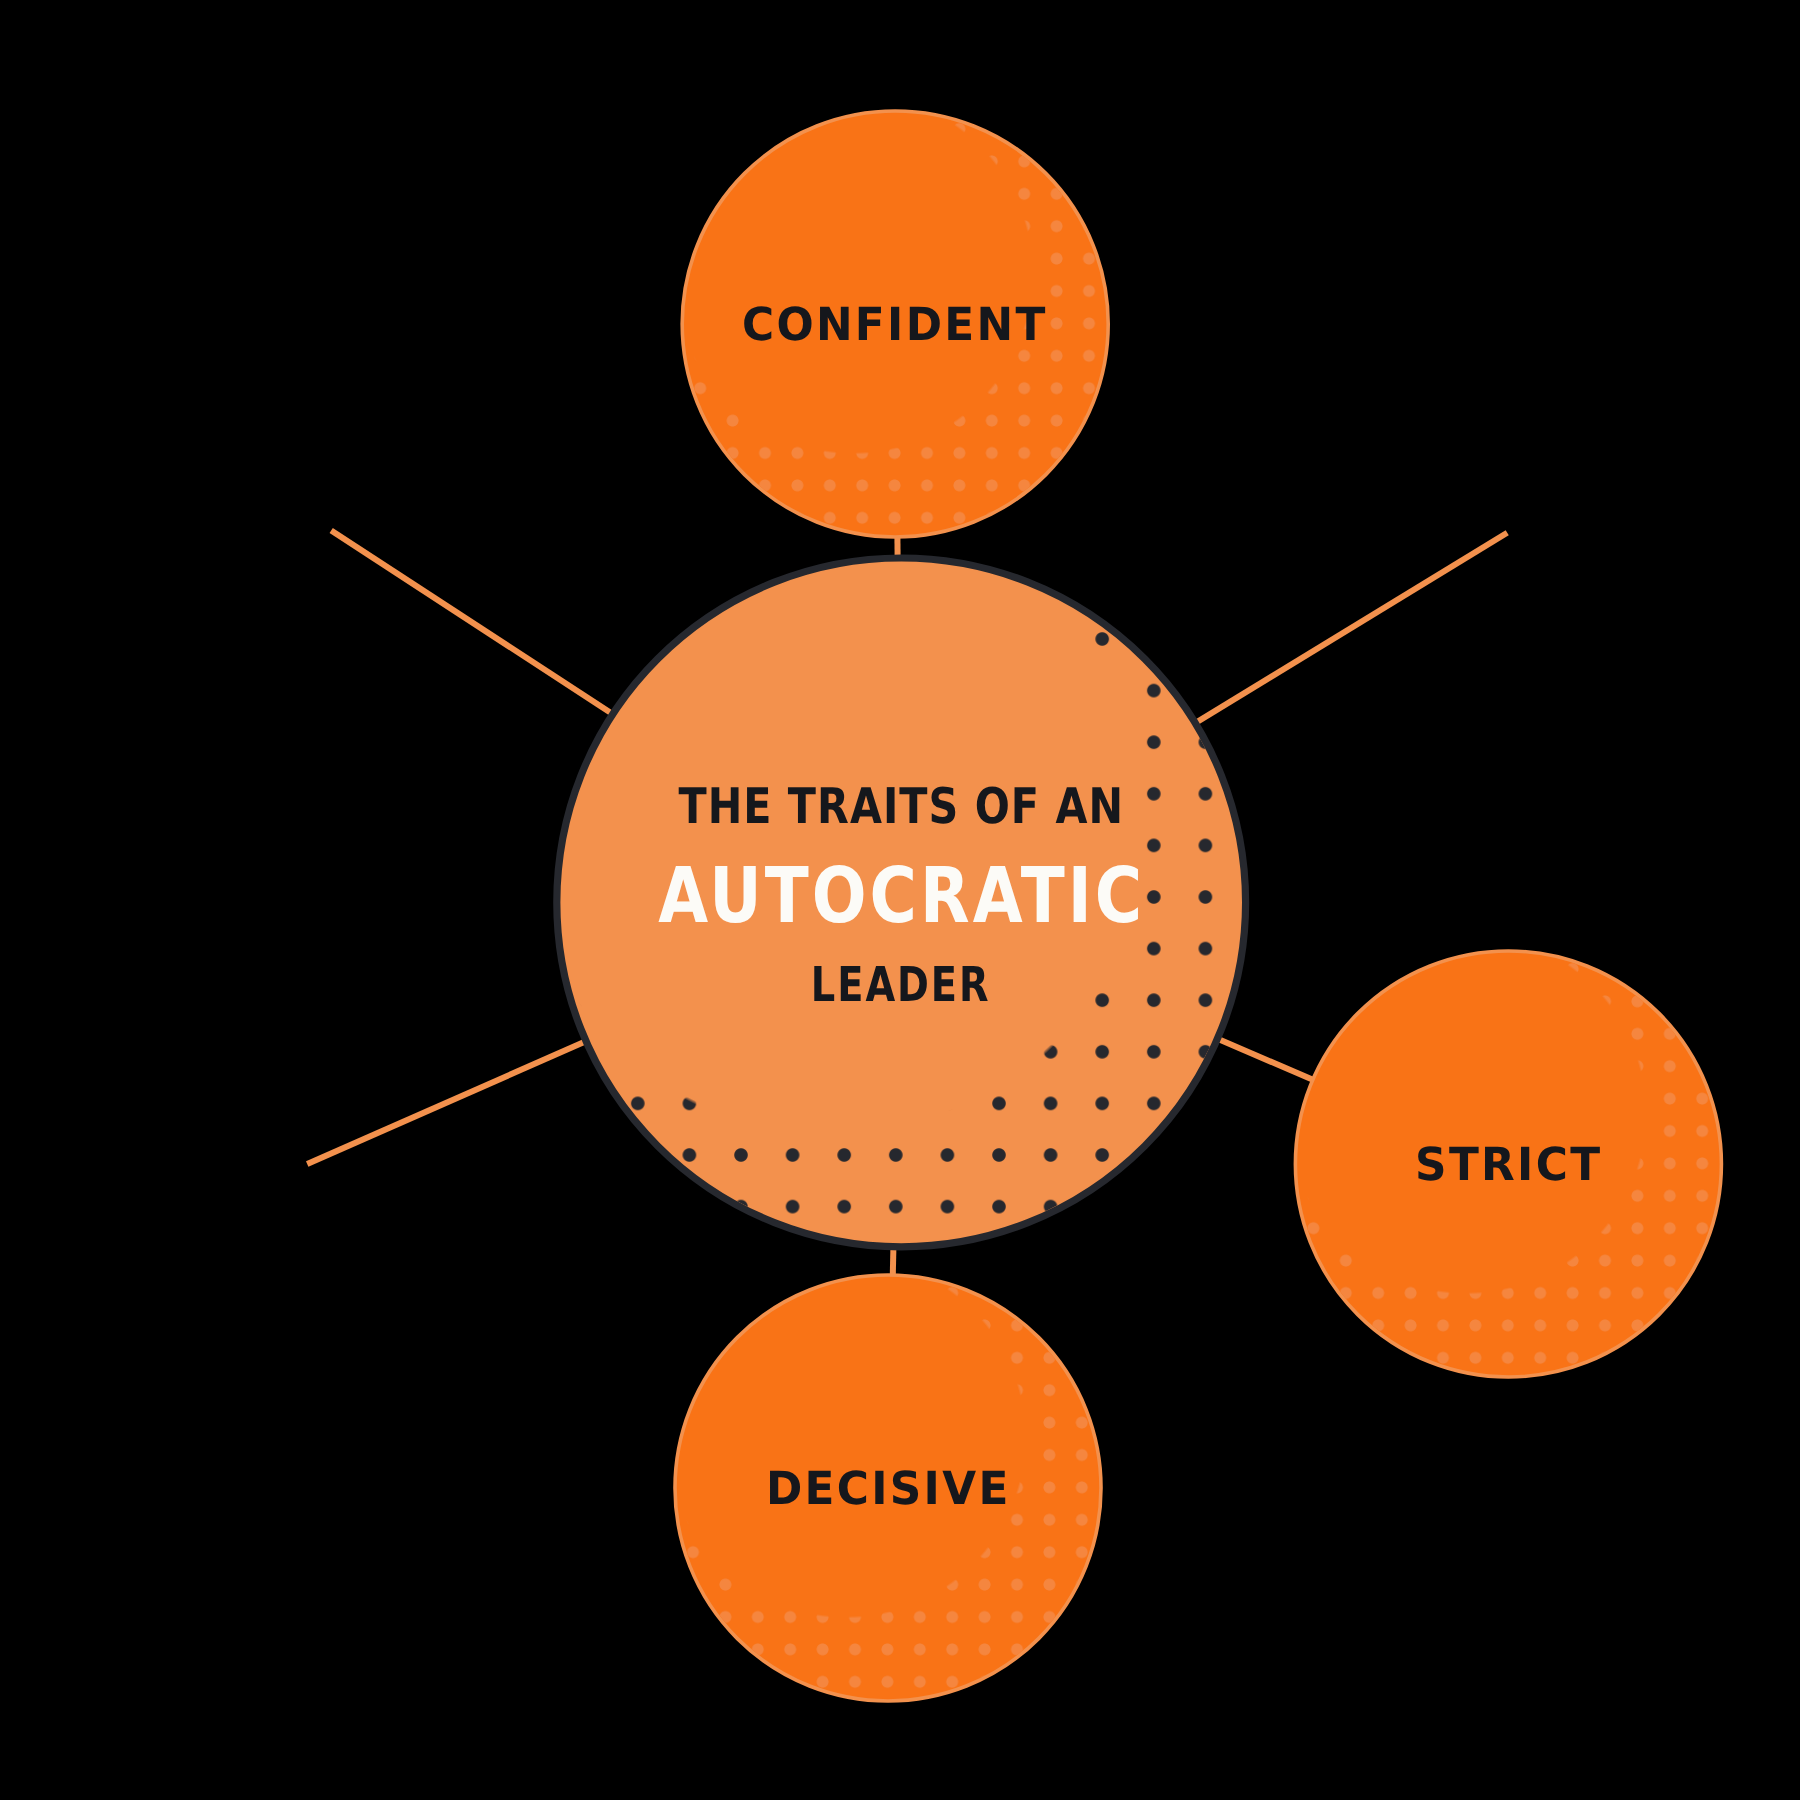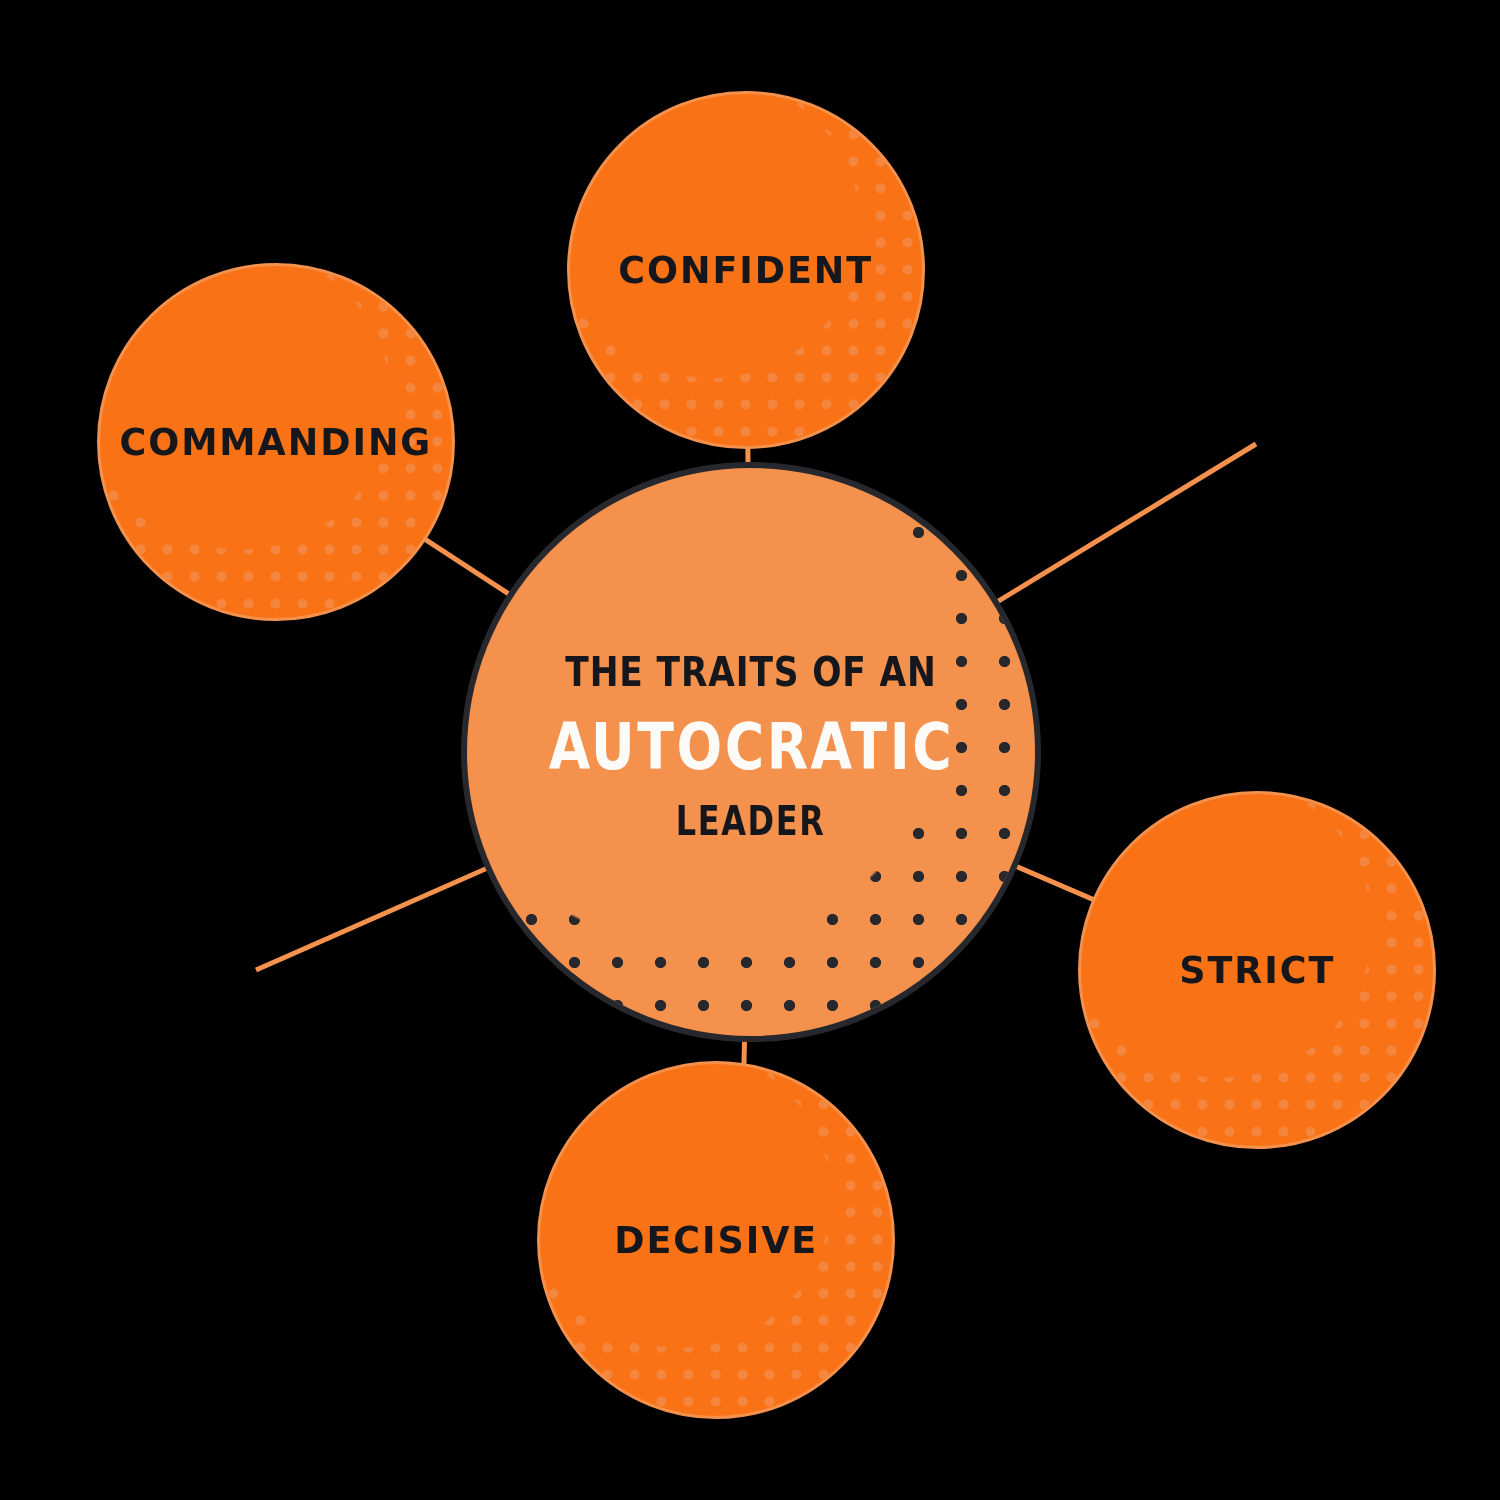--- a/index.html
+++ b/index.html
@@ -47,21 +47,21 @@
     position: relative;
     font-size: 38px;
     letter-spacing: 2px;
     color: #15171C;
     transform: scaleX(0.96);
     white-space: nowrap;
   }
   .sat--confident  { left: 567px; top:  91px; }
   .sat--focused    { left: 1077px; top: 265px; }
   .sat--strict     { left: 1078px; top: 791px; }
-  .sat--decisive   { left: 537px; top: 1061px; }
+  .sat--decisive   { left: 561px; top: 1061px; }
   .sat--dominant   { left:  77px; top: 791px; }
   .sat--commanding { left:  97px; top: 263px; }
 
   
   .center-circle {
     position: absolute;
     left: 461px;
     top: 462px;
     width: 580px;
     height: 580px;
@@ -138,24 +138,20 @@
     <div class="sat-dots"></div>
     <div class="sat-label">STRICT</div>
   </div>
 
   <div class="sat sat--decisive">
     <div class="sat-dots"></div>
     <div class="sat-label">DECISIVE</div>
   </div>
 
 
-  <div class="sat sat--commanding">
-    <div class="sat-dots"></div>
-    <div class="sat-label">COMMANDING</div>
-  </div>
 
   <div class="center-circle">
     <div class="center-dots"></div>
     <div class="center-text">
       <div class="c-line1">THE TRAITS OF AN</div>
       <div class="c-line2">AUTOCRATIC</div>
       <div class="c-line3">LEADER</div>
     </div>
   </div>
 

